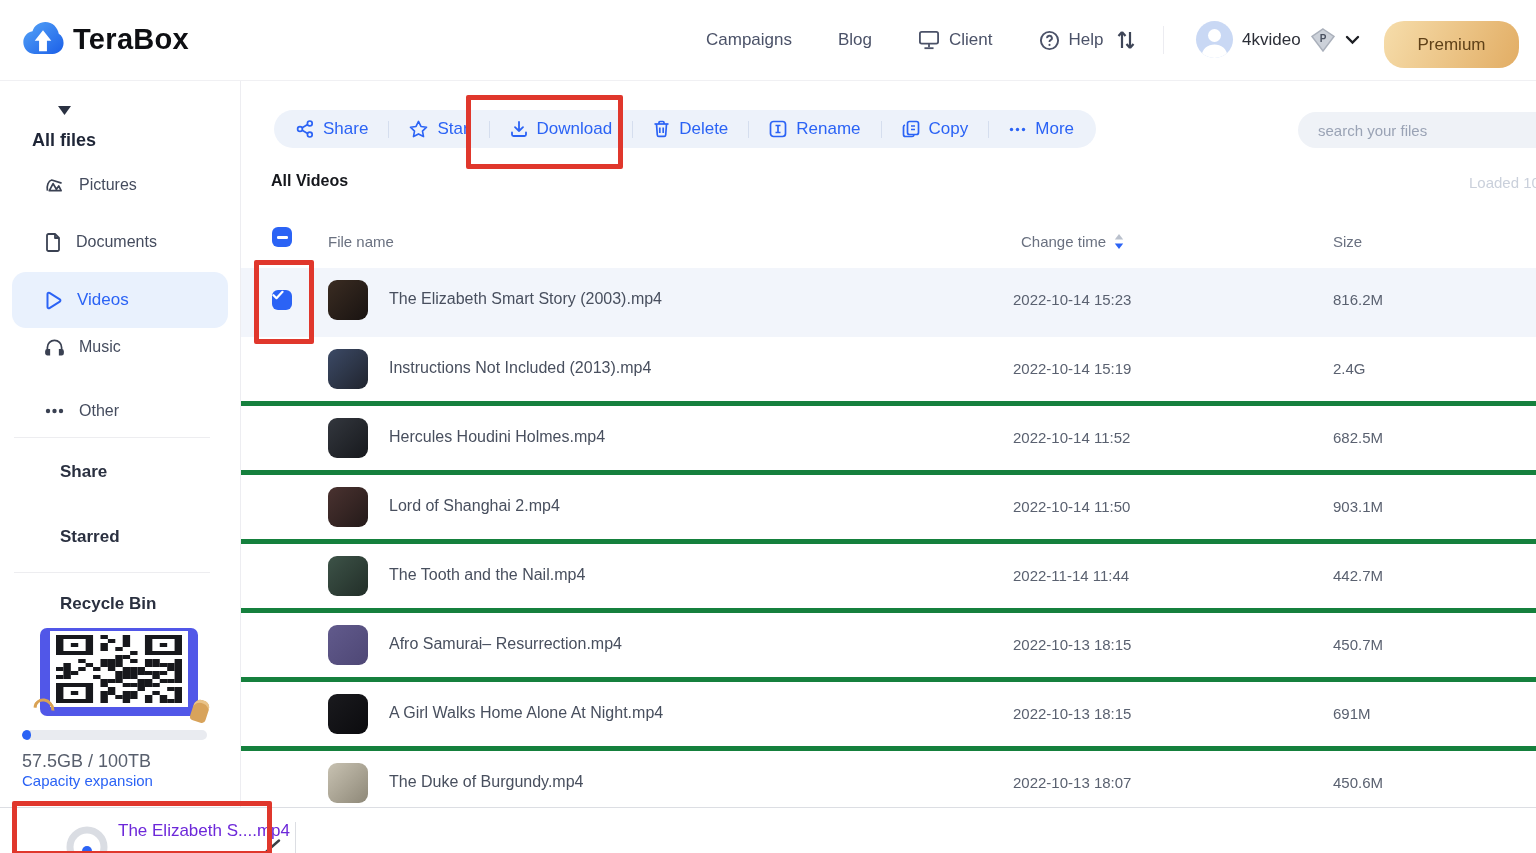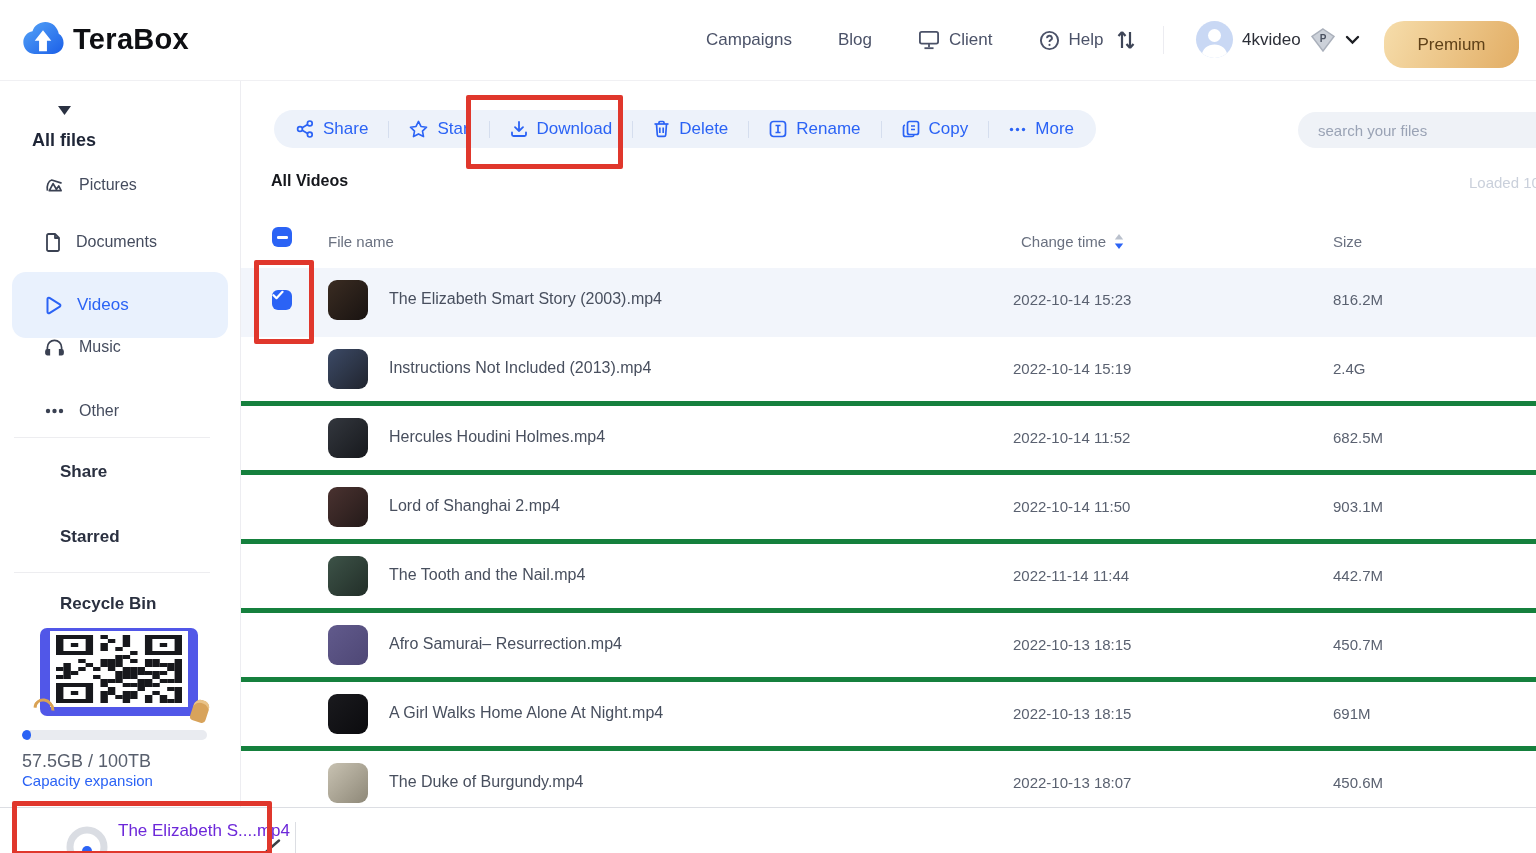--- a/index.html
+++ b/index.html
@@ -23,21 +23,21 @@
       background:linear-gradient(115deg,var(--prem-from),var(--prem-to));
       color:var(--prem-text);font-size:17px;font-weight:500;display:flex;align-items:center;justify-content:center;cursor:pointer;}
 
   
   .sidebar{position:absolute;left:0;top:80px;width:240px;bottom:45px;background:#fff;border-right:1px solid #ededf1;z-index:5;}
   .allfiles{position:absolute;left:32px;top:26px;display:flex;align-items:center;gap:15px;cursor:pointer;flex-direction:column;}
   .allfiles-label{font-size:18px;font-weight:bold;color:#1f2637;}
   .side-item{position:absolute;left:12px;right:12px;height:40px;display:flex;align-items:center;gap:15px;
       padding-left:33px;border-radius:14px;font-size:16px;color:#454c5e;cursor:pointer;box-sizing:border-box;}
   .side-item .icn{color:#3a4152;}
-  .side-item.active{height:66px;background:var(--active-bg);color:var(--accent);font-size:17px;}
+  .side-item.active{height:56px;background:var(--active-bg);color:var(--accent);font-size:17px;}
   .side-item.active .icn{color:var(--accent);}
   .side-divider{position:absolute;left:14px;width:196px;height:1px;background:#ededf0;}
   .side-group{position:absolute;left:60px;font-size:17px;font-weight:bold;color:#2a3040;cursor:pointer;}
   .qr-wrap{position:absolute;left:40px;top:548px;width:158px;height:88px;}
   .qr-frame{position:absolute;inset:0;background:#5157e8;border-radius:7px;}
   .qr-inner{position:absolute;left:10px;right:10px;top:3px;bottom:9px;background:#fff;display:flex;align-items:center;justify-content:center;}
   .gold-ribbon{position:absolute;left:-6px;bottom:-4px;width:14px;height:16px;border:3px solid #d9a254;border-radius:50%;
       border-left-color:transparent;border-bottom-color:transparent;transform:rotate(-40deg);}
   .gold-hand{position:absolute;right:-10px;bottom:-6px;width:16px;height:22px;background:#d8a35b;border-radius:7px 7px 4px 4px;transform:rotate(18deg);box-shadow:inset 0 3px 0 #e9c389;}
   .storage-track{position:absolute;left:22px;top:650px;width:185px;height:10px;border-radius:6px;background:#e9ebf0;overflow:hidden;}

